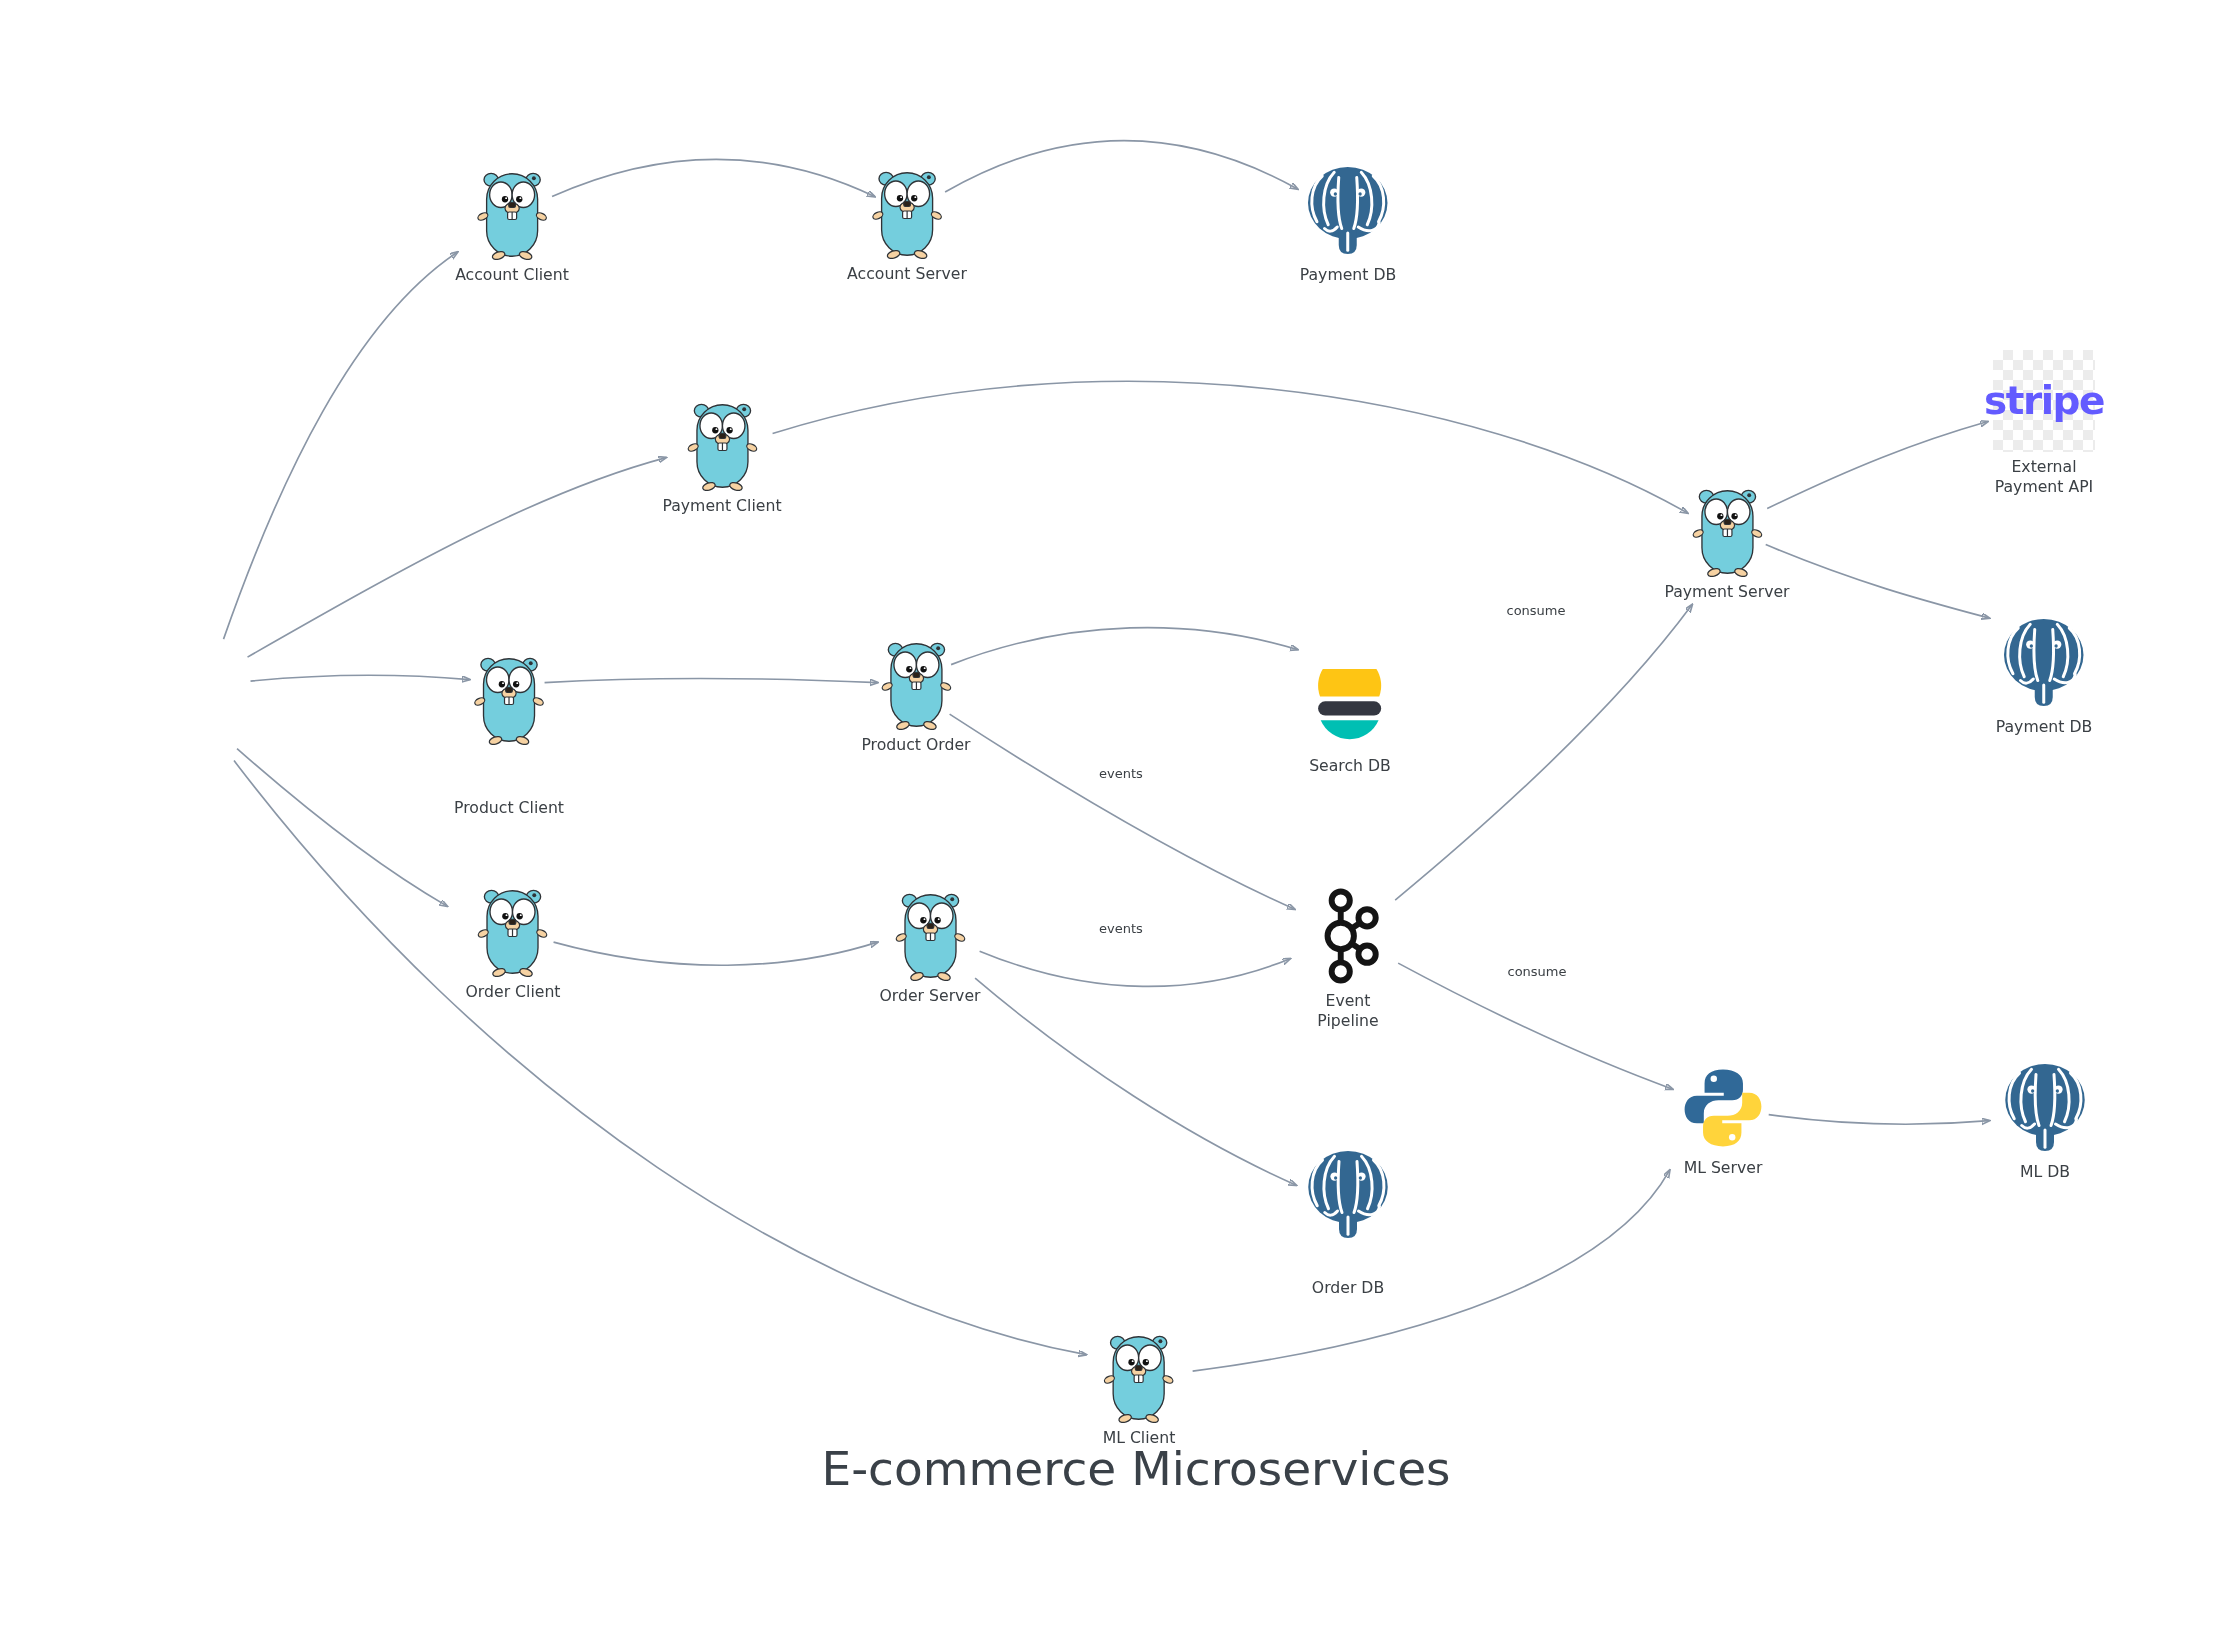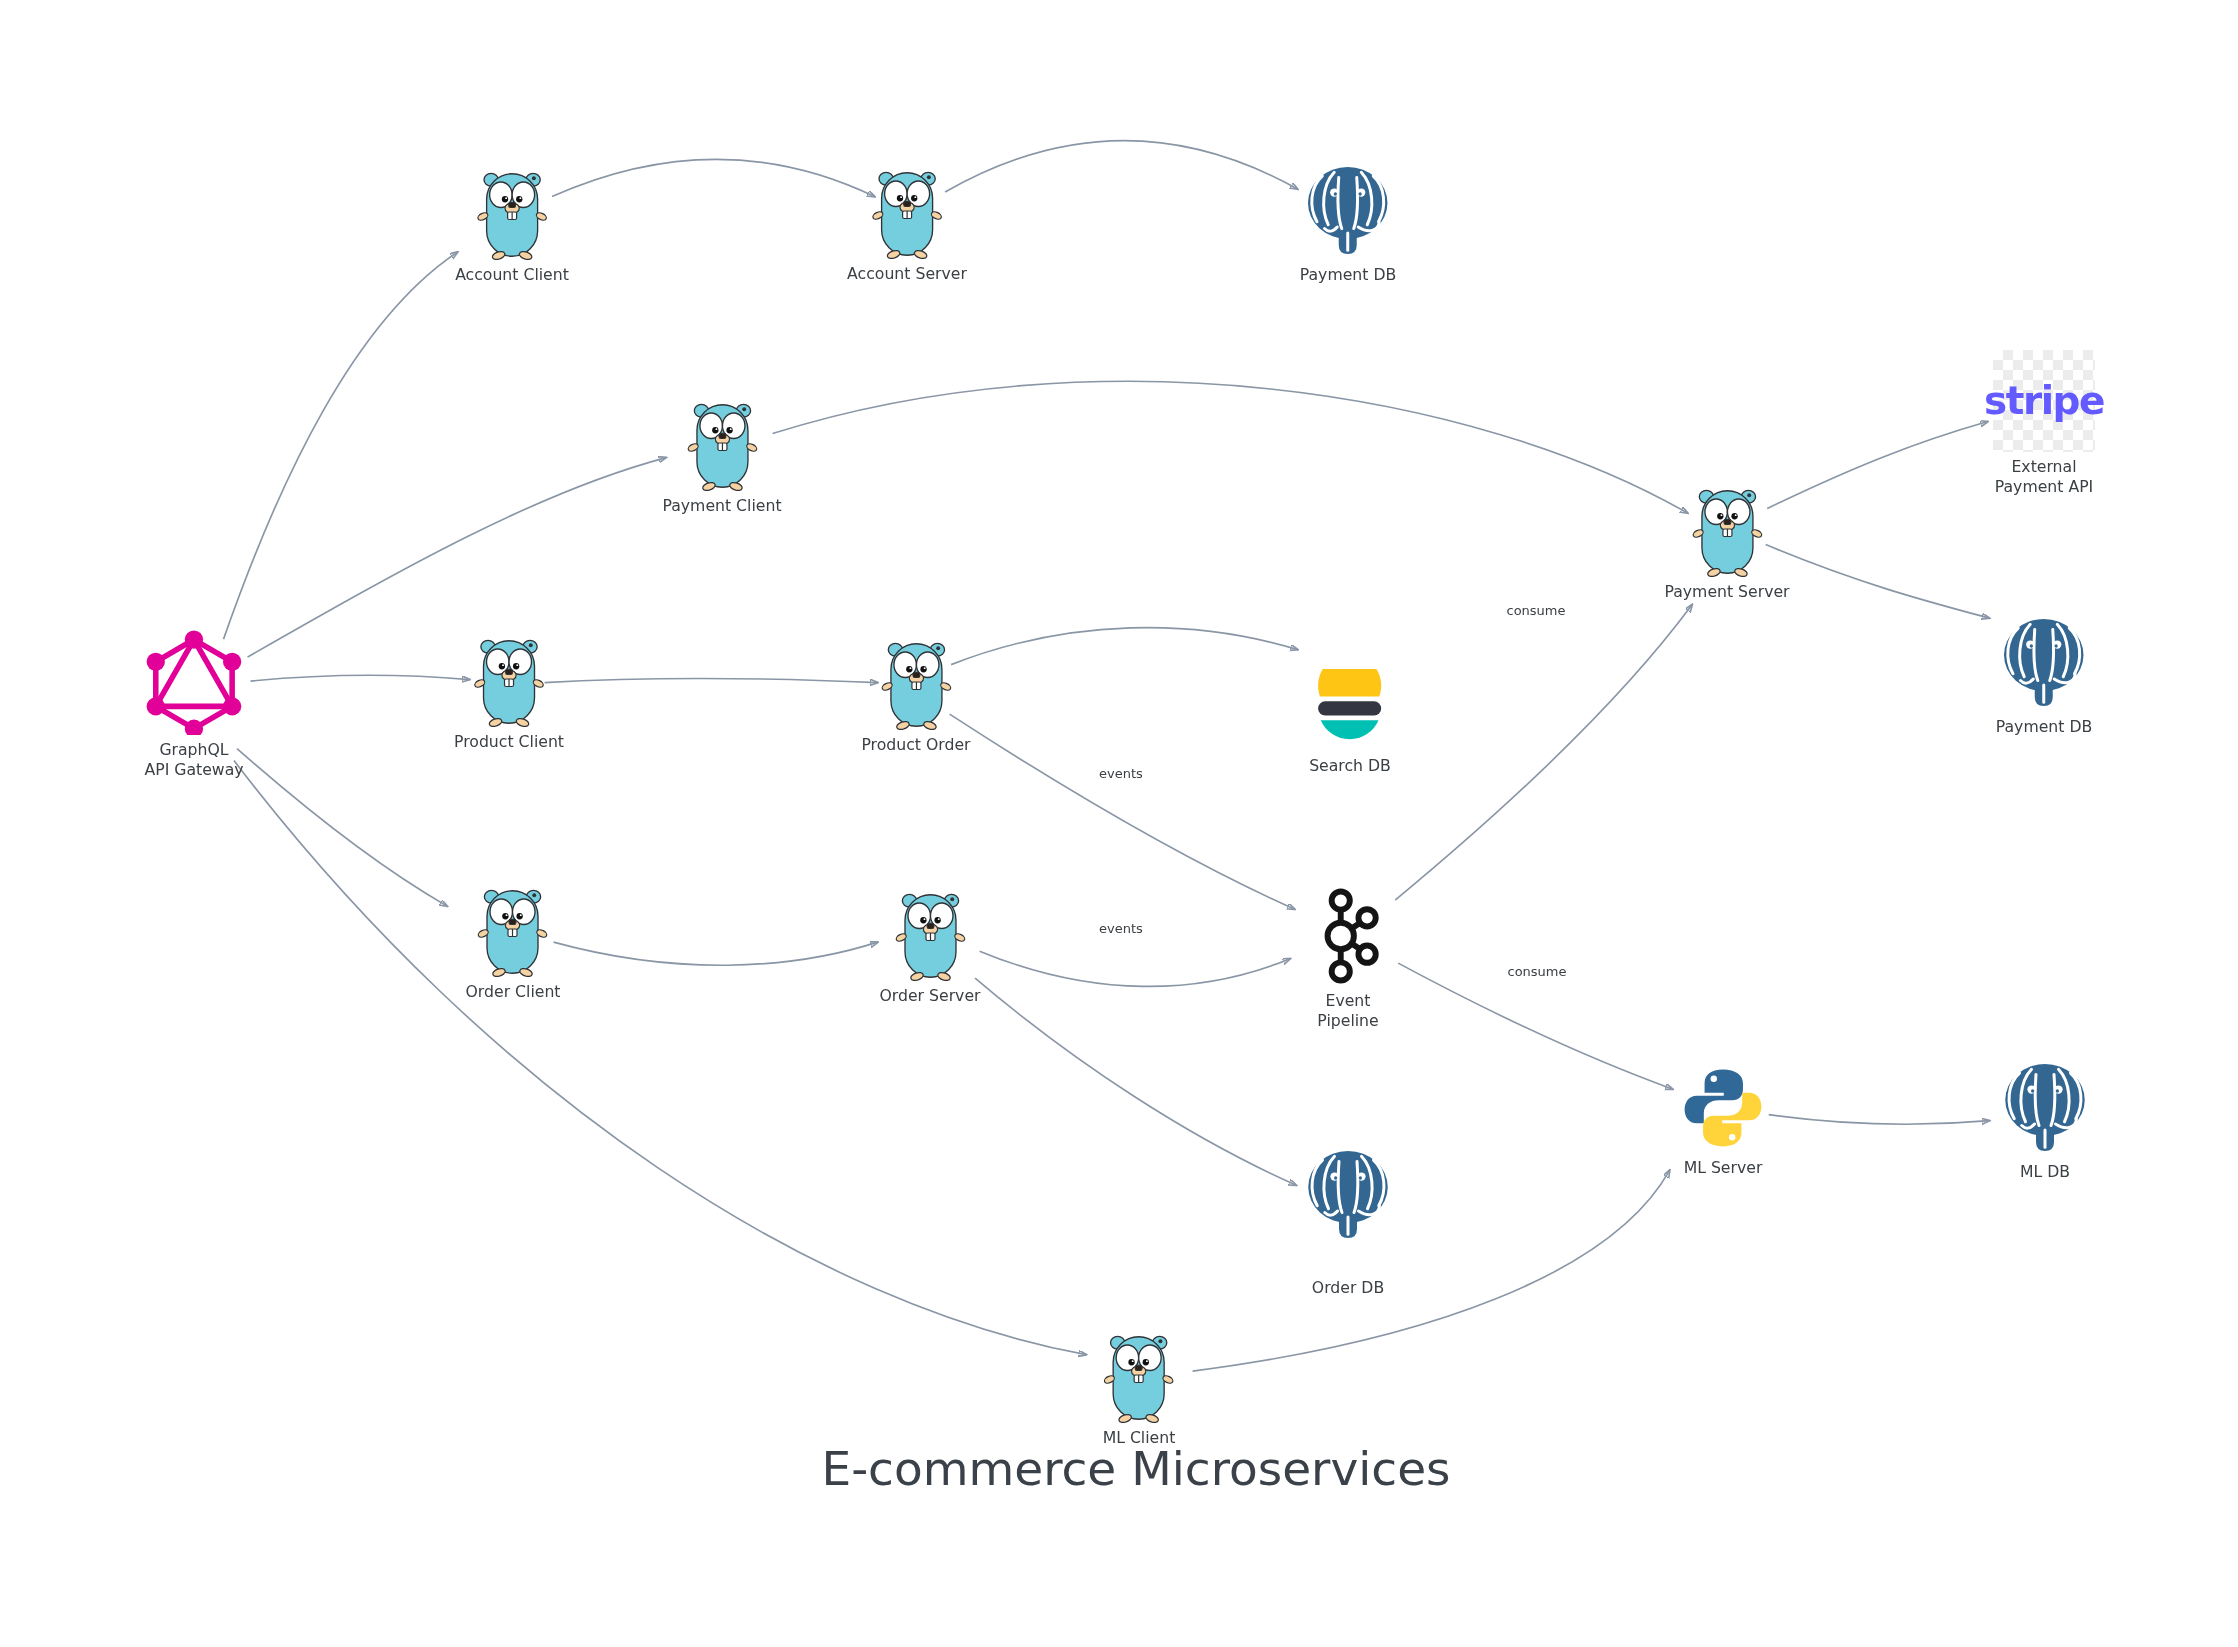--- a/index.html
+++ b/index.html
@@ -42,41 +42,20 @@
         <path d="M 738,1256 C 898,1300 1052,1294 1170,1256" marker-end="url(#arrow)"></path>
         <path d="M 1306,1268 C 1456,1330 1598,1328 1720,1278" marker-end="url(#arrow)"></path>
         <path d="M 1300,1304 C 1434,1418 1588,1518 1728,1580" marker-end="url(#arrow)"></path>
         <path d="M 1860,1200 C 1988,1094 2148,952 2256,806" marker-end="url(#arrow)"></path>
         <path d="M 1864,1284 C 1998,1356 2120,1412 2230,1452" marker-end="url(#arrow)"></path>
         <path d="M 1590,1828 C 1898,1788 2148,1700 2226,1560" marker-end="url(#arrow)"></path>
         <path d="M 2358,1486 C 2458,1500 2560,1502 2652,1494" marker-end="url(#arrow)"></path>
       </g>
   </svg>
   <div id="title" style="left:1136px;top:1441px;">E-commerce Microservices</div>
-<div class="node" style="left: 194px; top: 630px;">
-      <div class="icon">
-  <svg width="97" height="105" viewBox="0 0 120 132" xmlns="http://www.w3.org/2000/svg">
-    <g fill="none" stroke="#e10098" stroke-width="7">
-      <polygon points="60,12 108,40 108,96 60,124 12,96 12,40"></polygon>
-      <path d="M60 12 L108 96 L12 96 Z"></path>
-    </g>
-    <g fill="#e10098">
-      <circle cx="60" cy="12" r="11.5"></circle>
-            <circle cx="108" cy="40" r="11.5"></circle>
-      <circle cx="108" cy="96" r="11.5"></circle>
-            <circle cx="60" cy="124" r="11.5"></circle>
-      <circle cx="12" cy="96" r="11.5"></circle>
-            <circle cx="12" cy="40" r="11.5"></circle>
-    </g>
-  </svg></div>
-      <div class="label">
-        <div>GraphQL</div>
-        <div>API Gateway</div>
-      </div>
-    </div>
     <div class="node" style="left: 512px; top: 170px;">
       <div class="icon">
   <svg width="72" height="90" viewBox="0 0 96 120" xmlns="http://www.w3.org/2000/svg">
     <g stroke="#2f3337" stroke-width="1.8">
       <ellipse cx="20" cy="13" rx="9.5" ry="8.5" fill="#74cedd"></ellipse>
       <ellipse cx="76" cy="13" rx="9.5" ry="8.5" fill="#74cedd"></ellipse>
       <rect x="14" y="5" width="68" height="110" rx="34" fill="#74cedd"></rect>
       <ellipse cx="33" cy="33" rx="15" ry="17" fill="#ffffff"></ellipse>
       <ellipse cx="63" cy="33" rx="15" ry="17" fill="#ffffff"></ellipse>
     </g>
@@ -244,21 +223,21 @@
     </g>
     <circle cx="46" cy="42" r="5.5" fill="#ffffff"></circle>
           <circle cx="47.5" cy="44" r="2.2" fill="#336791"></circle>
     <circle cx="82" cy="42" r="5.5" fill="#ffffff"></circle>
           <circle cx="80.5" cy="44" r="2.2" fill="#336791"></circle>
   </svg></div>
       <div class="label">
         <div>Payment DB</div>
       </div>
     </div>
-    <div class="node" style="left: 509px; top: 637px;">
+    <div class="node" style="left: 509px; top: 655px; gap: 48px;">
       <div class="icon">
   <svg width="72" height="90" viewBox="0 0 96 120" xmlns="http://www.w3.org/2000/svg">
     <g stroke="#2f3337" stroke-width="1.8">
       <ellipse cx="20" cy="13" rx="9.5" ry="8.5" fill="#74cedd"></ellipse>
       <ellipse cx="76" cy="13" rx="9.5" ry="8.5" fill="#74cedd"></ellipse>
       <rect x="14" y="5" width="68" height="110" rx="34" fill="#74cedd"></rect>
       <ellipse cx="33" cy="33" rx="15" ry="17" fill="#ffffff"></ellipse>
       <ellipse cx="63" cy="33" rx="15" ry="17" fill="#ffffff"></ellipse>
     </g>
     <circle cx="77" cy="11" r="2.6" fill="#2f3337"></circle>

